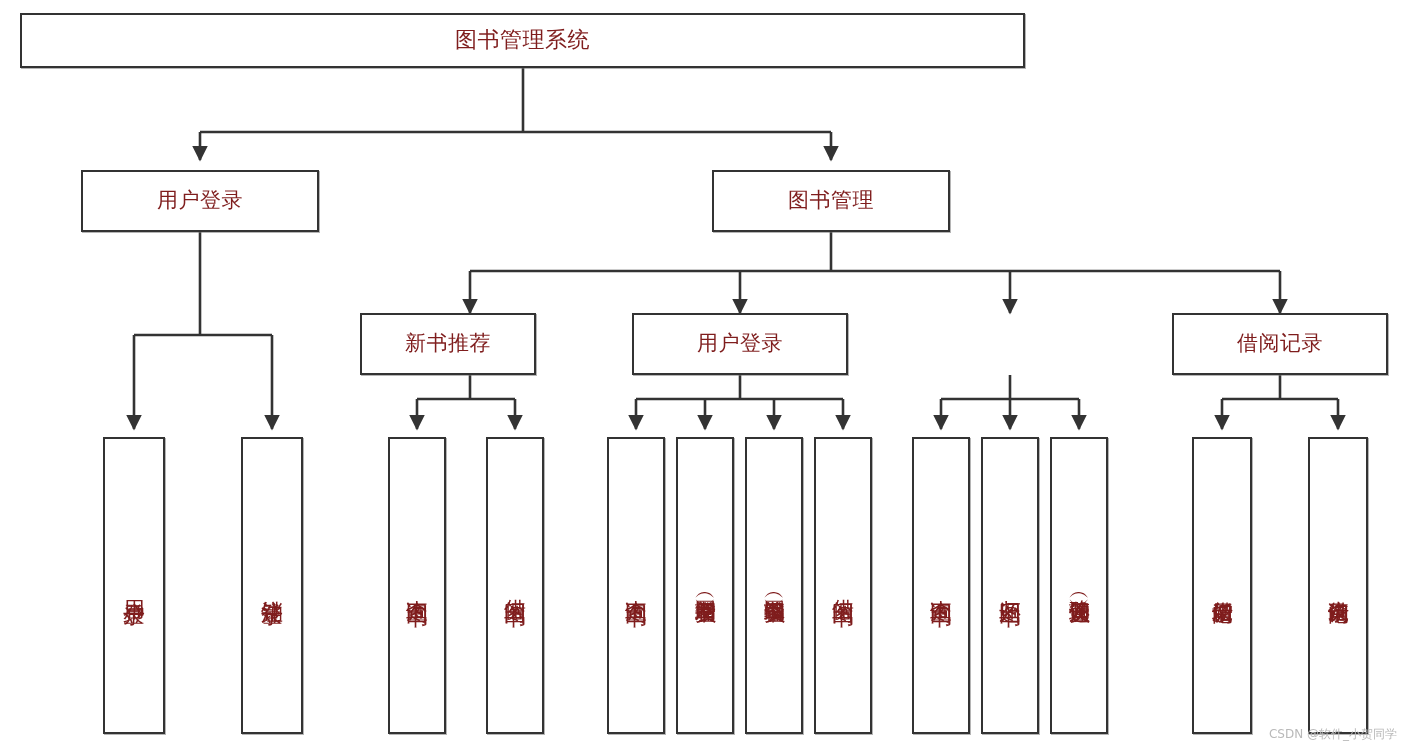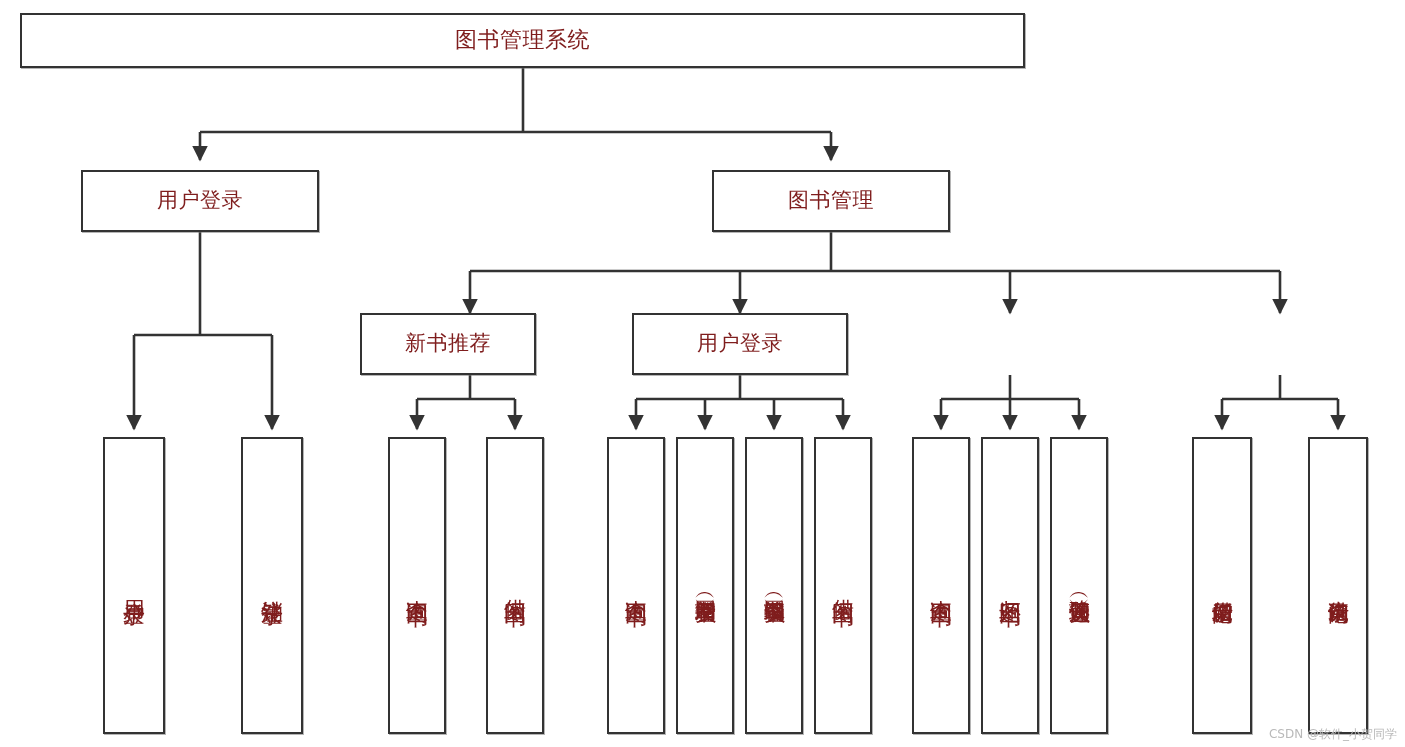--- a/index.html
+++ b/index.html
@@ -142,20 +142,23 @@
   <div class="node horiz" style="left:712px; top:170px; width:238px; height:62px;">
     <span class="label">图书管理</span>
   </div>
 
   <div class="node horiz" style="left:360px; top:313px; width:176px; height:62px;">
     <span class="label">新书推荐</span>
   </div>
   <div class="node horiz" style="left:632px; top:313px; width:216px; height:62px;">
     <span class="label">用户登录</span>
   </div>
+  <div class="node horiz" style="left:1172px; top:313px; width:216px; height:62px;">
+    <span class="label">借阅记录</span>
+  </div>
 
   <div class="node vert" style="left:103px; top:437px; width:62px; height:297px;">
     <span class="label">用户登录</span>
   </div>
   <div class="node vert" style="left:241px; top:437px; width:62px; height:297px;">
     <span class="label">注销登录</span>
   </div>
 
   <div class="node vert" style="left:388px; top:437px; width:58px; height:297px;">
     <span class="label">查询图书</span>

